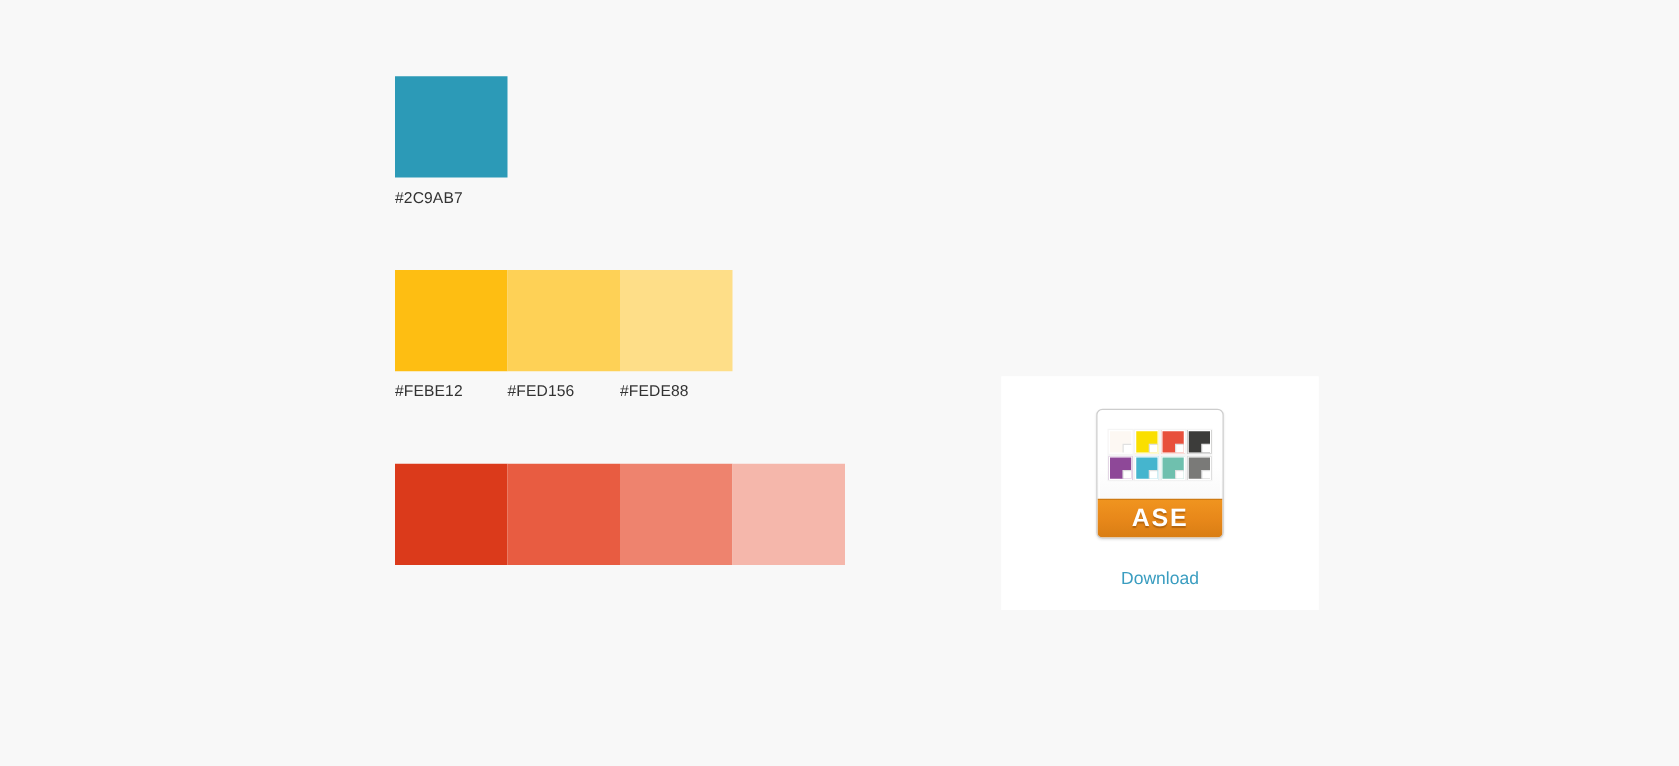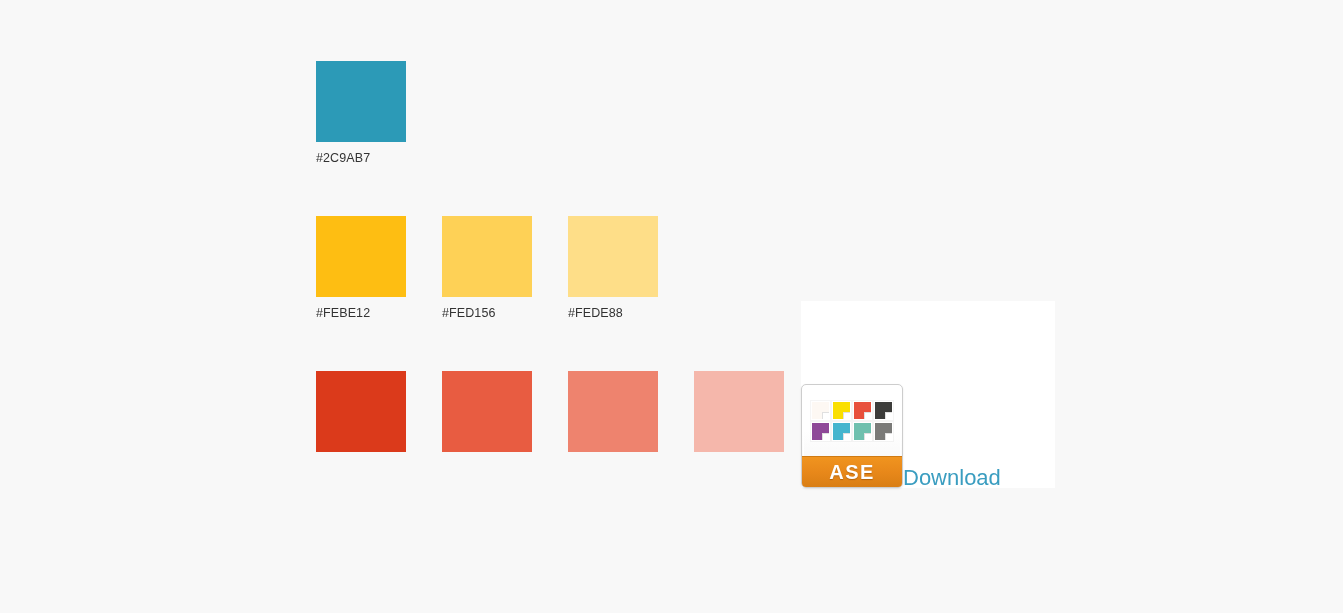--- a/index.html
+++ b/index.html
@@ -19,21 +19,20 @@
 
   
   #palette-grid {
     position: absolute;
     left: 316px;
     top: 61px;
     width: 468px;
   }
   .palette-row {
     display: flex;
-    gap: 36px;
     margin-bottom: 50px;
   }
   .palette-row:last-child { margin-bottom: 0; }
 
   .swatch-cell {
     width: 90px;
   }
   .swatch-chip {
     width: 90px;
     height: 81px;
@@ -51,21 +50,22 @@
 
   
   #download-panel {
     position: absolute;
     left: 801px;
     top: 301px;
     width: 254px;
     height: 187px;
     background: #ffffff;
     display: flex;
-    align-items: flex-end;
+    flex-direction: column;
+    align-items: center;
   }
 
   .ase-icon {
     position: relative;
     width: 102px;
     height: 104px;
     margin-top: 26px;
     border: 1px solid #cdcdcd;
     border-radius: 5px;
     background: linear-gradient(to bottom, #ffffff 0%, #ffffff 45%, #f2f2f2 100%);
@@ -129,22 +129,22 @@
     color: #ffffff;
     font-size: 20px;
     font-weight: bold;
     letter-spacing: 1.4px;
     font-family: "Liberation Sans", sans-serif;
     text-shadow: 0 1px 1px rgba(120,60,0,0.45);
     line-height: 1;
   }
 
   #download-link {
-    margin-top: 4px;
-    font-size: 22px;
+    margin-top: 21px;
+    font-size: 14px;
     line-height: 20px;
     color: #3a9dc0;
     text-decoration: none;
     font-family: "Liberation Sans", sans-serif;
     cursor: pointer;
   }
 </style>
 </head>
 <body>
 

